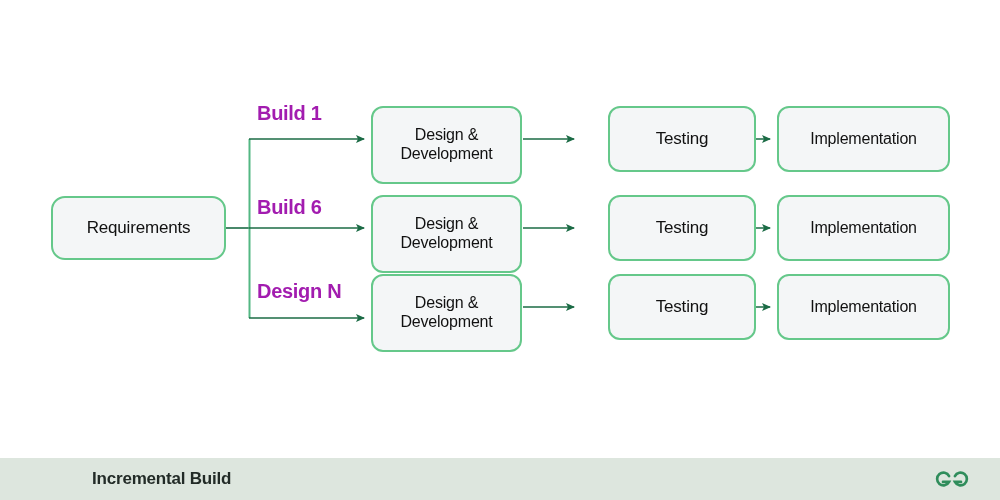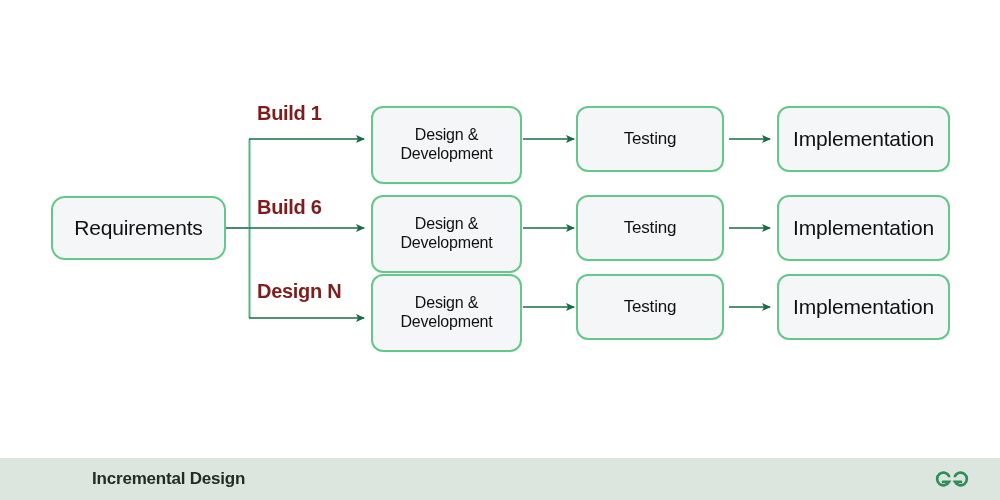--- a/index.html
+++ b/index.html
@@ -30,53 +30,53 @@
     align-items: center;
     justify-content: center;
     text-align: center;
     color: #111111;
     line-height: 1.18;
     letter-spacing: -0.2px;
     user-select: none;
   }
   .node.requirements {
     left: 51px;  top: 196px;  width: 175px; height: 64px;
-    font-size: 21px;
+    font-size: 17px;
     border-radius: 14px;
   }
   .node.dd {
     width: 151px; height: 78px;
     font-size: 16px;
     padding: 15px 6px;
   }
   .node.testing {
     width: 148px; height: 66px;
     font-size: 17px;
   }
   .node.impl {
     width: 173px; height: 66px;
-    font-size: 21px;
+    font-size: 16px;
   }
 
   
   .row1 { top: 106px; }
   .row2 { top: 195px; }
   .row3 { top: 274px; }
 
   
   .col-dd   { left: 371px; }
-  .col-test { left: 576px; }
+  .col-test { left: 608px; }
   .col-impl { left: 777px; }
 
   
   .build-label {
     position: absolute;
     font-size: 20px;
     font-weight: 700;
-    color: #7f1d1d;
+    color: #a21caf;
     letter-spacing: -0.3px;
     white-space: nowrap;
     user-select: none;
   }
   .build-label.b1 { left: 257px; top: 102px; }
   .build-label.b2 { left: 257px; top: 196px; }
   .build-label.b3 { left: 257px; top: 280px; }
 
   
   #connectors {
@@ -157,21 +157,21 @@
 
   <div class="node dd row2 col-dd">Design &amp; Development</div>
   <div class="node testing row2 col-test">Testing</div>
   <div class="node impl row2 col-impl">Implementation</div>
 
   <div class="node dd row3 col-dd">Design &amp; Development</div>
   <div class="node testing row3 col-test">Testing</div>
   <div class="node impl row3 col-impl">Implementation</div>
 
   <div id="footer">
-    <div id="footer-title">Incremental Design</div>
+    <div id="footer-title">Incremental Build</div>
     <div id="footer-logo">
       <svg width="40" height="22" viewBox="0 0 48 26" xmlns="http://www.w3.org/2000/svg">
         <g fill="none" stroke="#2f8d5b" stroke-width="3.2" stroke-linecap="round">
           <path d="M20.5 9.5 A7.6 7.6 0 1 0 20.5 16.5 L13.2 16.5"></path>
           <path d="M27.5 9.5 A7.6 7.6 0 1 1 27.5 16.5 L34.8 16.5"></path>
         </g>
       </svg>
     </div>
   </div>
 

